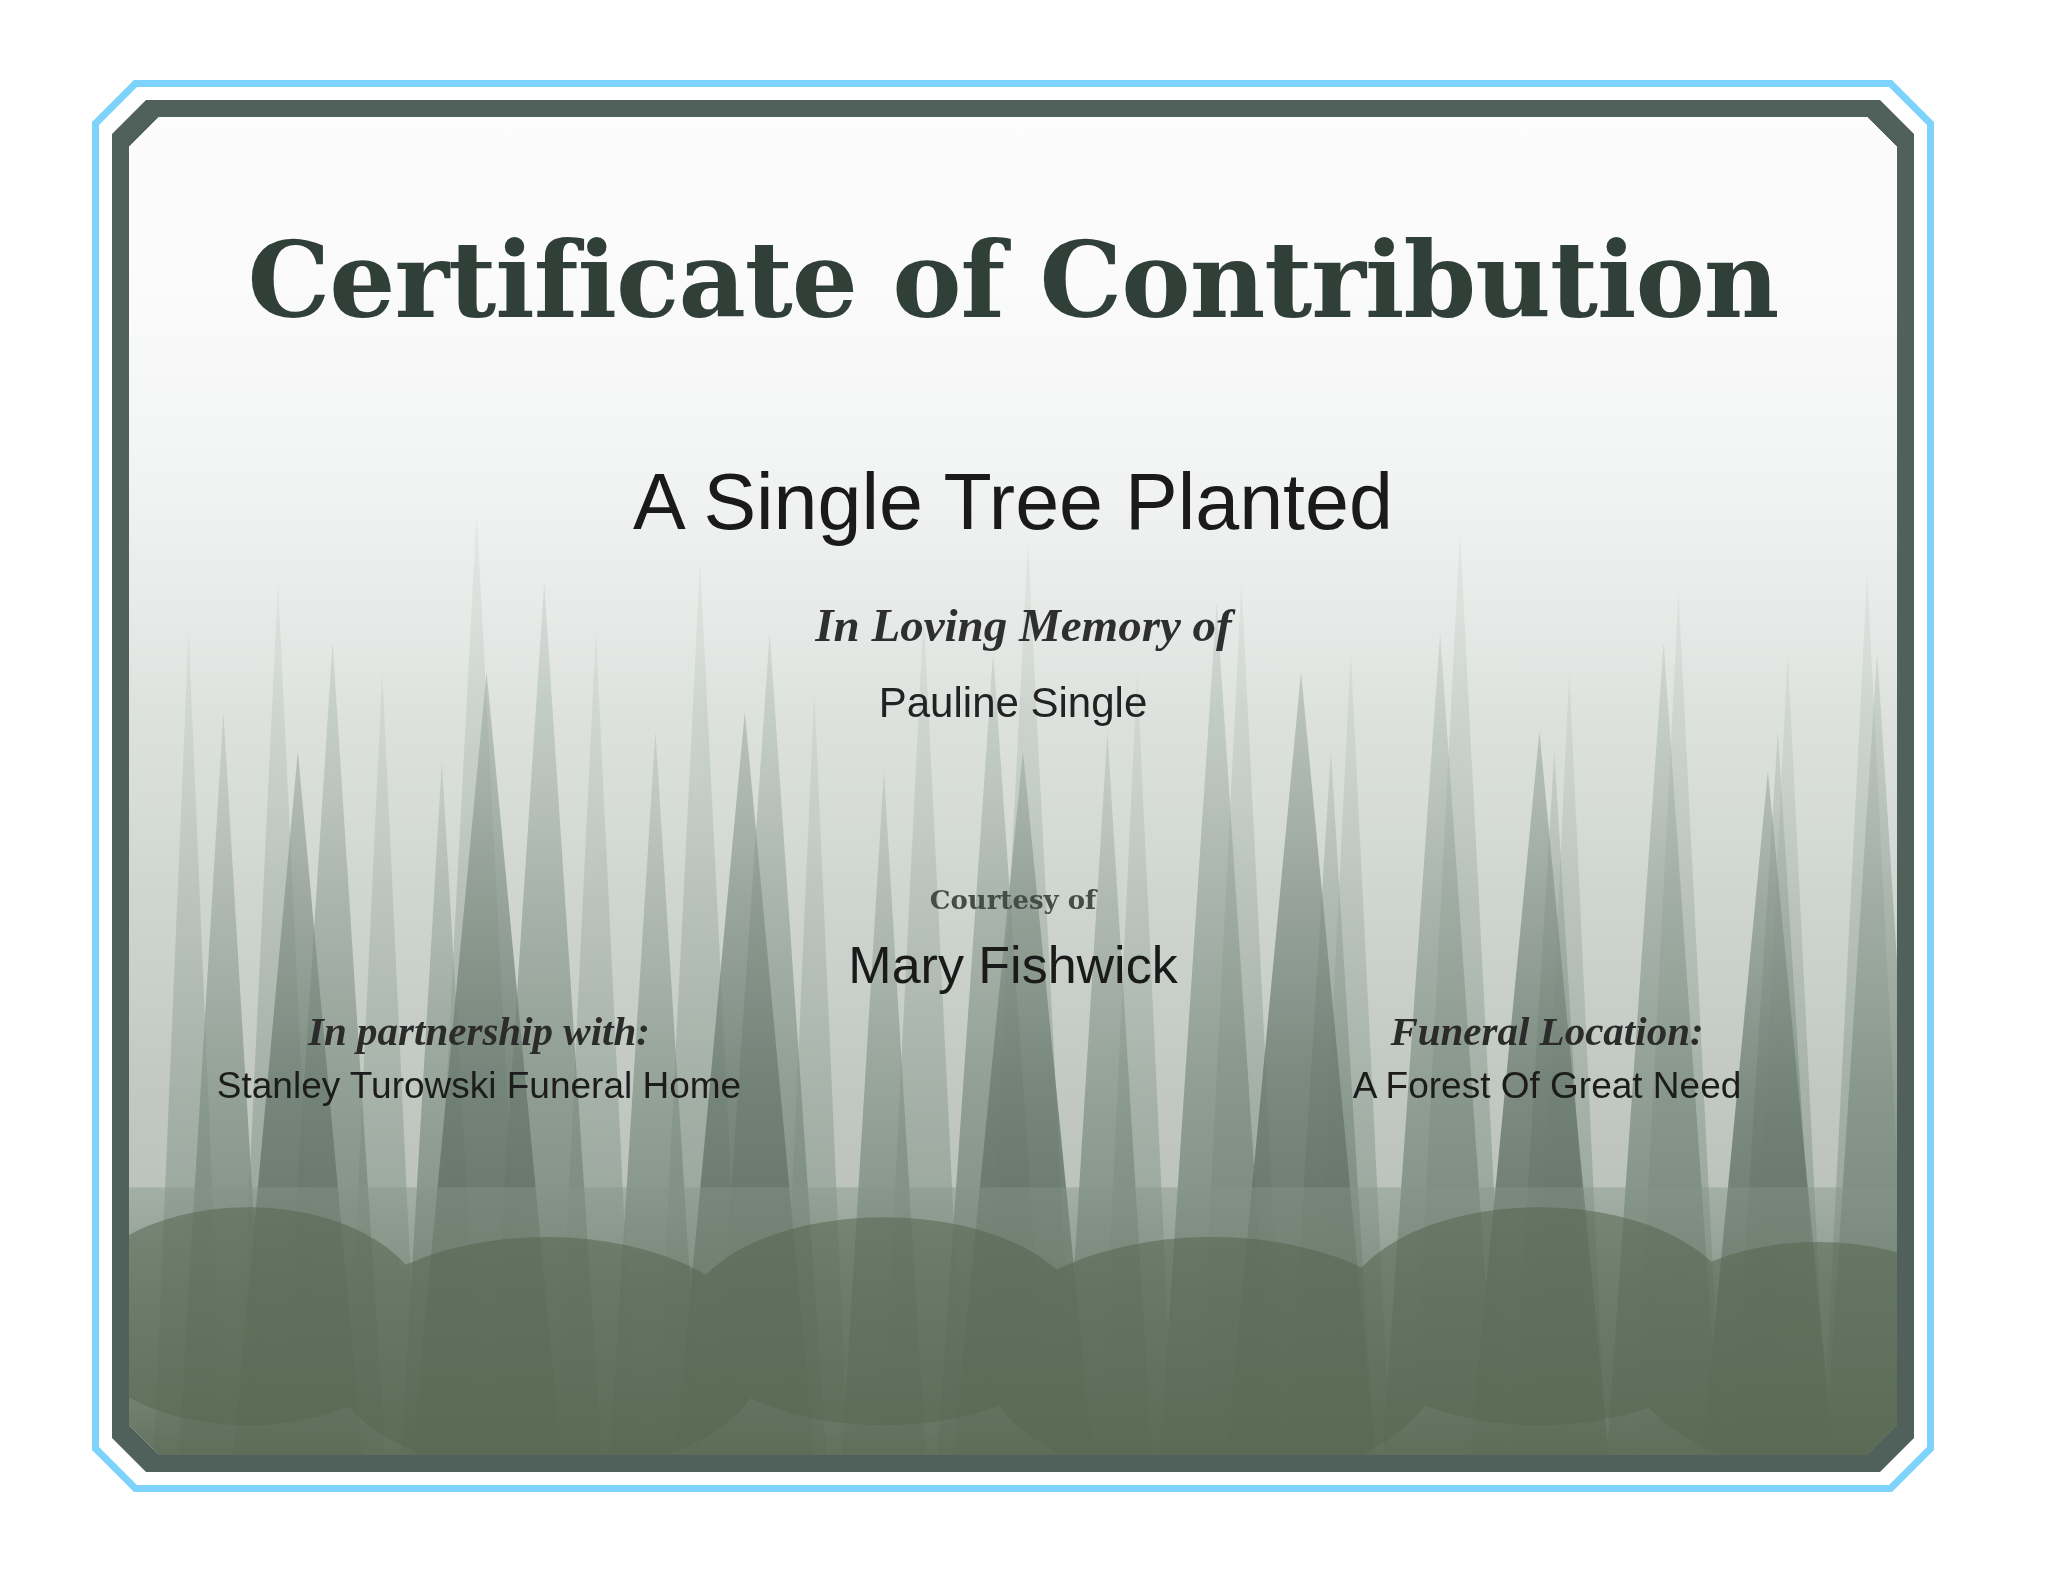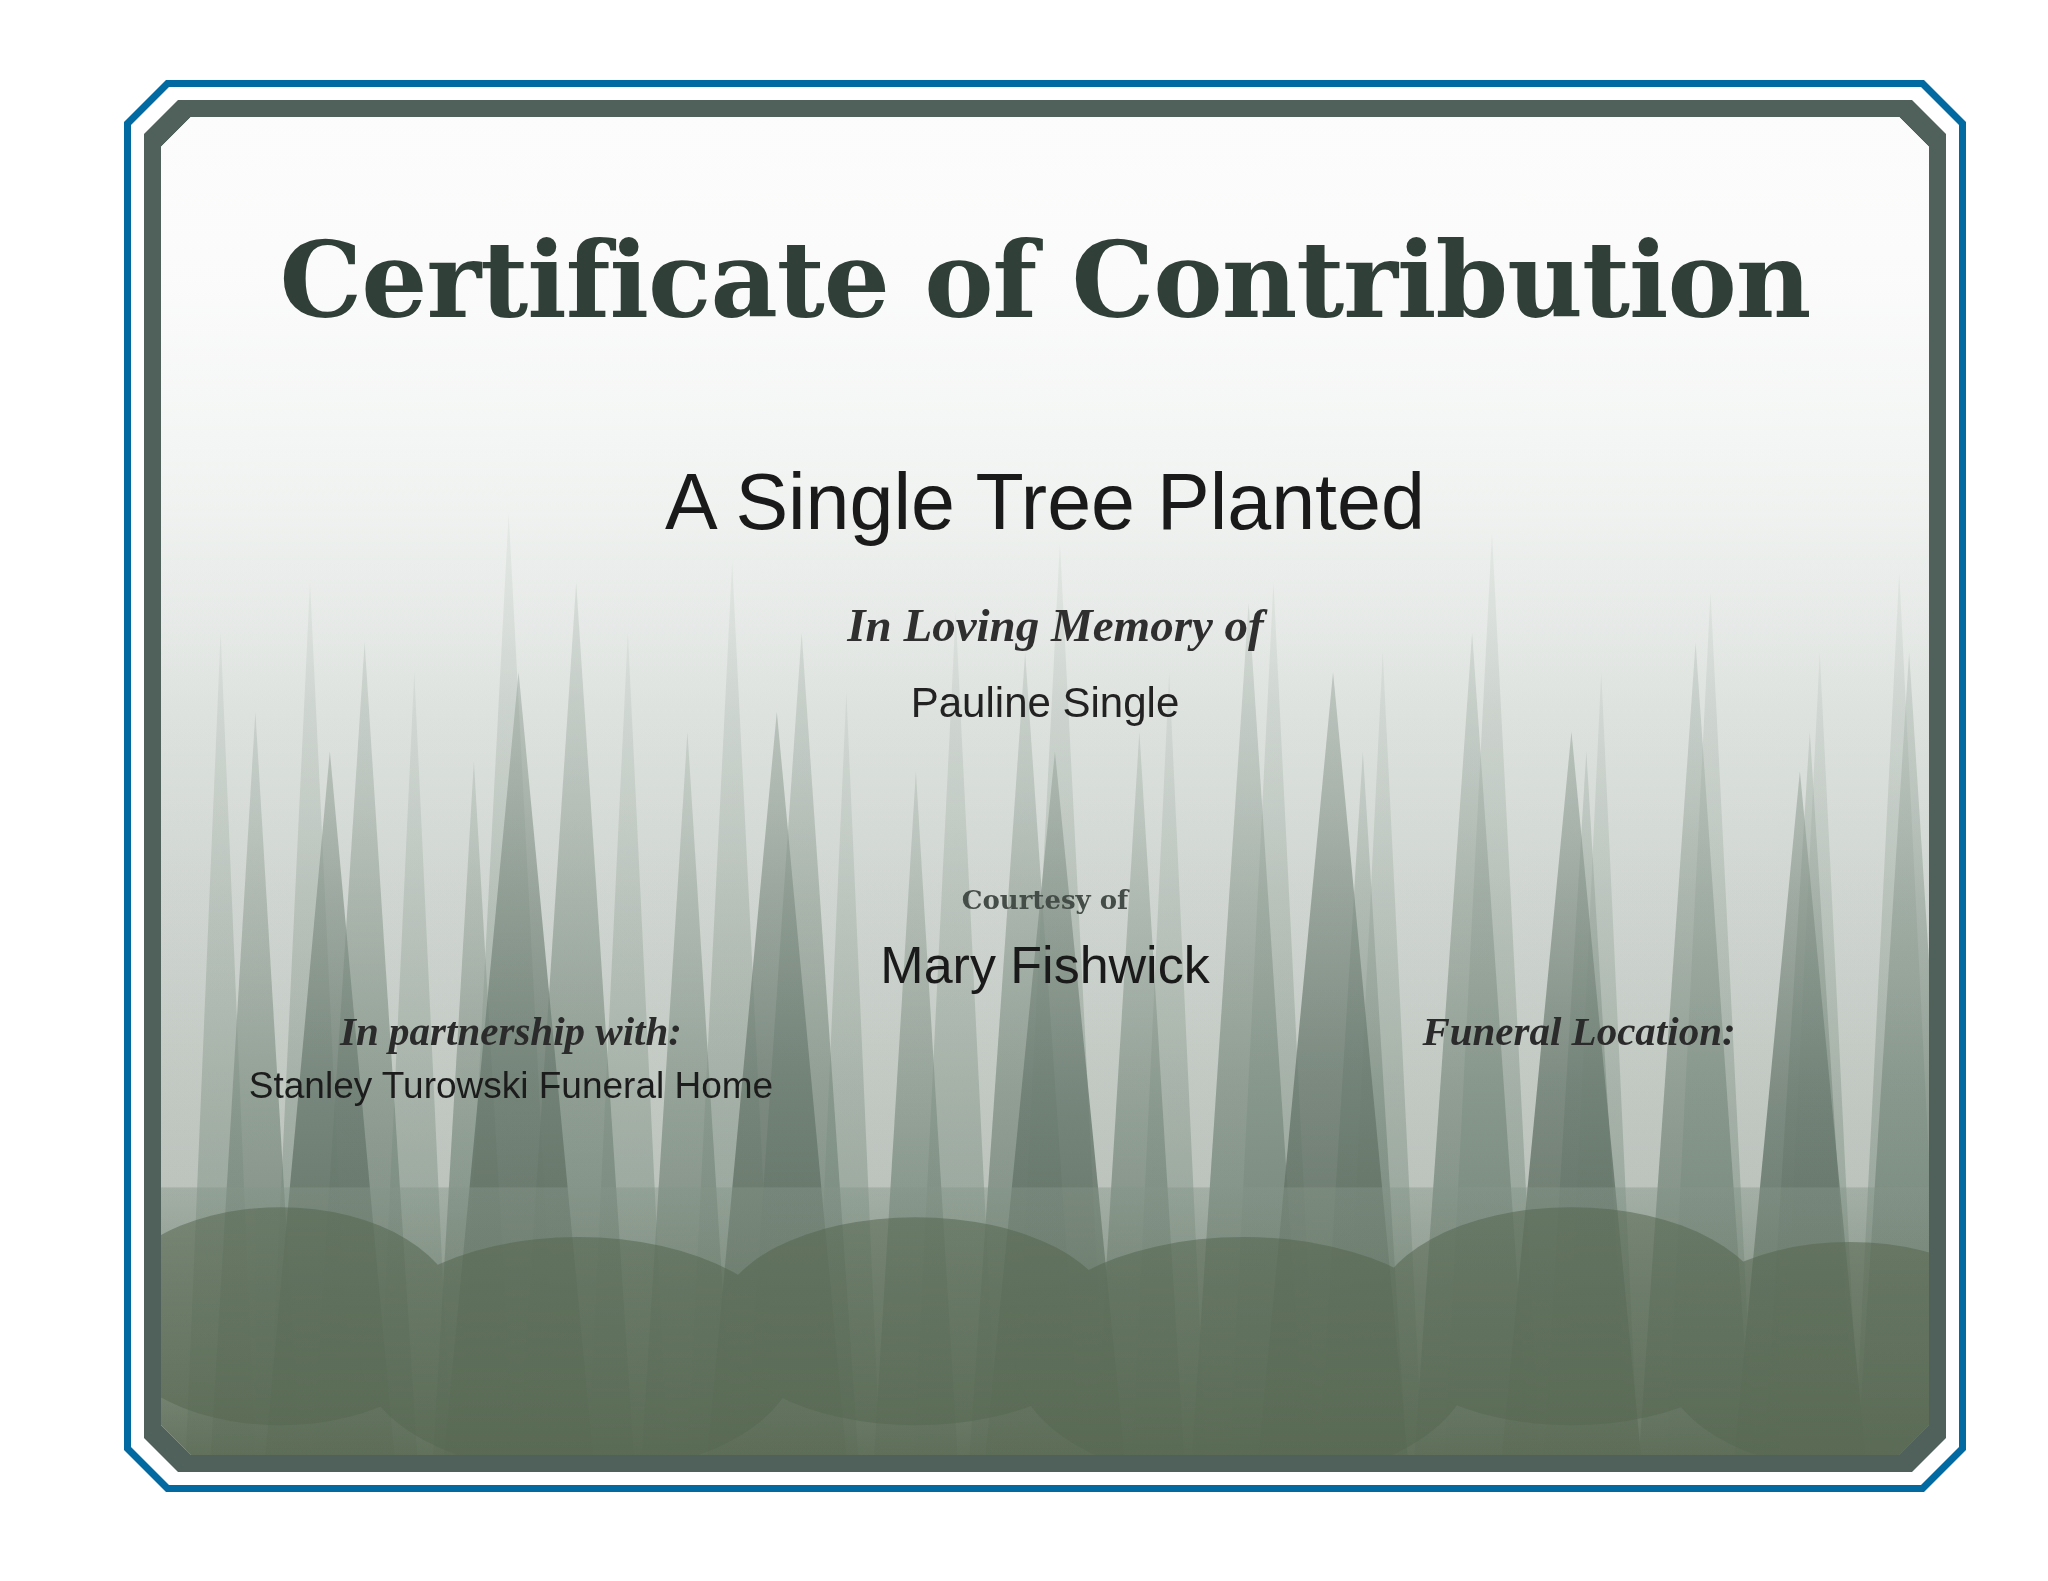--- a/index.html
+++ b/index.html
@@ -17,25 +17,25 @@
   .certificate-page {
     position: relative;
     width: 2048px;
     height: 1581px;
     background: #ffffff;
   }
 
   
   .frame-outer {
     position: absolute;
-    left: 124px;
+    left: 92px;
     top: 80px;
     width: 1842px;
     height: 1412px;
-    background: #0369a1;
+    background: #7dd3fc;
     -webkit-clip-path: polygon(
       42px 0, calc(100% - 42px) 0, 100% 42px,
       100% calc(100% - 42px), calc(100% - 42px) 100%,
       42px 100%, 0 calc(100% - 42px), 0 42px);
     clip-path: polygon(
       42px 0, calc(100% - 42px) 0, 100% 42px,
       100% calc(100% - 42px), calc(100% - 42px) 100%,
       42px 100%, 0 calc(100% - 42px), 0 42px);
   }
   .frame-inner-gap {
@@ -358,20 +358,21 @@
             <div class="courtesy-label">Courtesy of</div>
             <div class="courtesy-name">Mary Fishwick</div>
 
             <div class="footer-left">
               <div class="footer-label">In partnership with:</div>
               <div class="footer-value">Stanley Turowski Funeral Home</div>
             </div>
 
             <div class="footer-right">
               <div class="footer-label">Funeral Location:</div>
+              <div class="footer-value">A Forest Of Great Need</div>
             </div>
 
           </div>
         </div>
 
       </div>
     </div>
   </div>
 
 </div>

